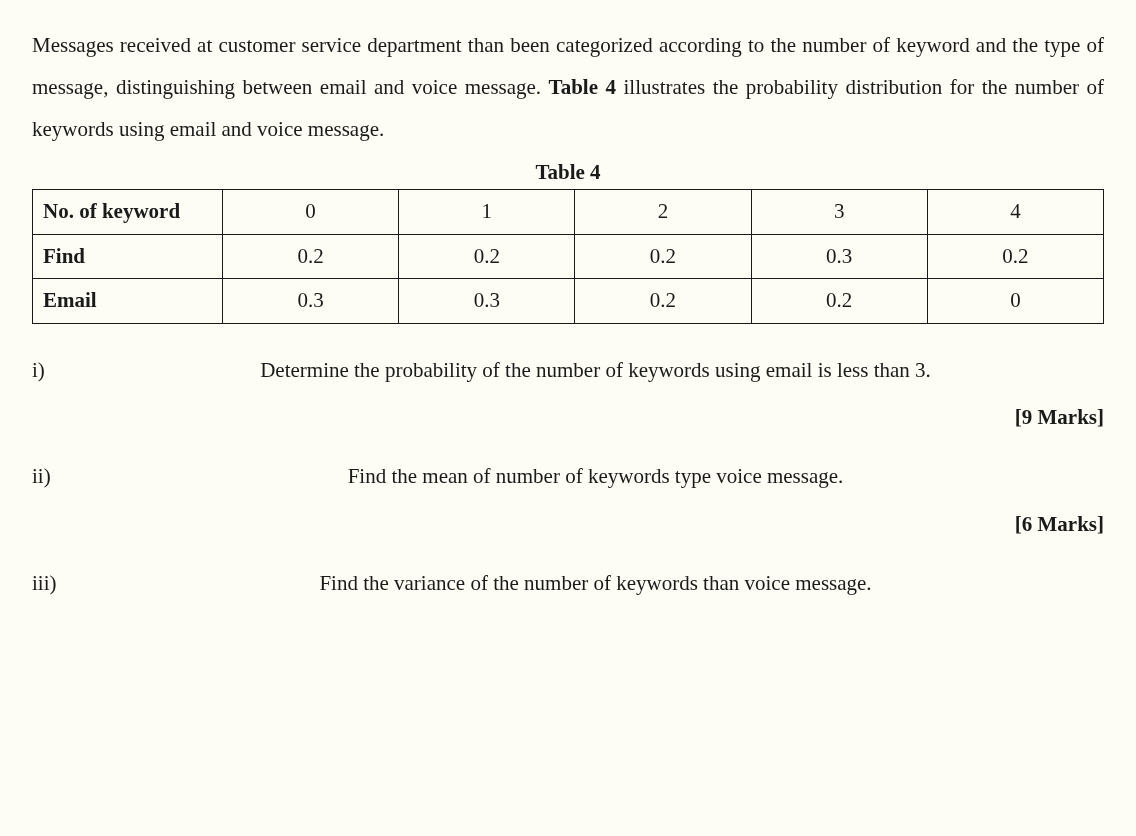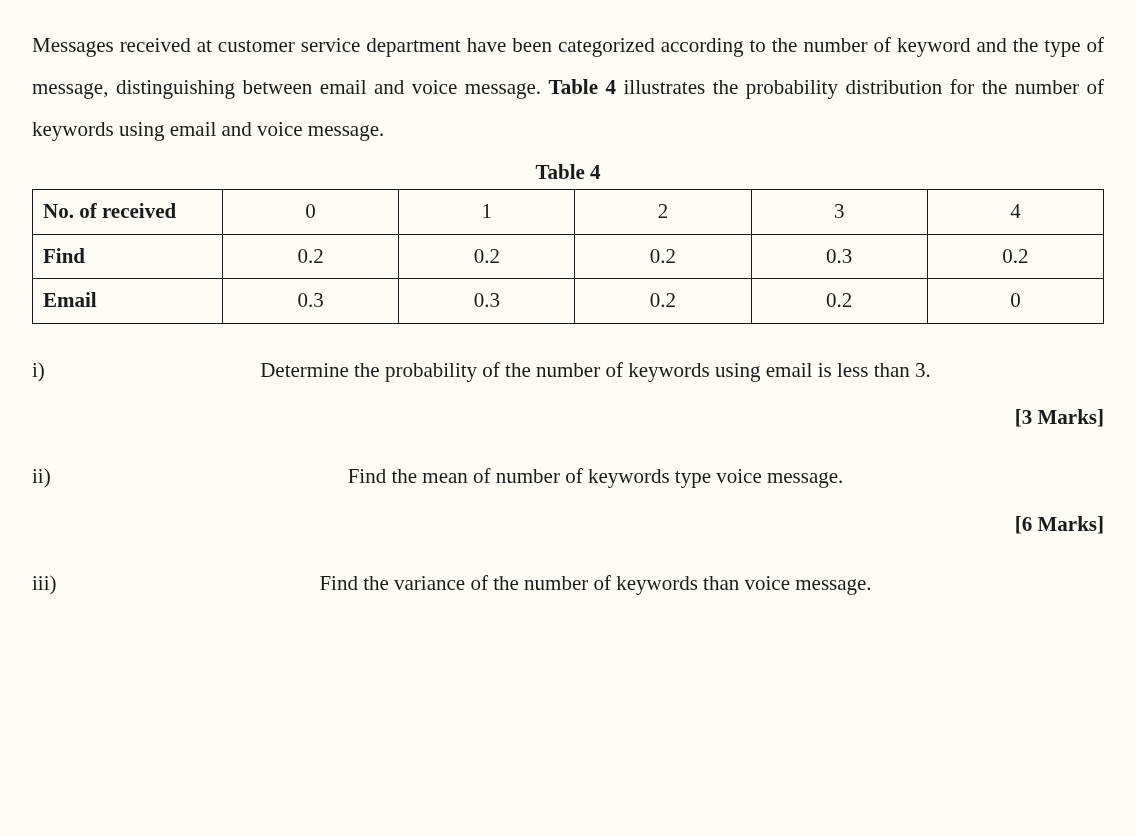--- a/index.html
+++ b/index.html
@@ -67,29 +67,29 @@
       text-align: right;
       font-weight: bold;
       margin-top: 18px;
       margin-bottom: 30px;
     }
   </style>
 </head>
 <body>
 
 <p class="intro">
-  <span>Messages received at customer service department have been categorized according to the number of keyword and the type of message, distinguishing between email and voice message. </span><span class="bold">Table 4</span><span> illustrates the probability distribution for the number of keywords using email and voice message.</span>
+  <span>Messages received at customer service department than been categorized according to the number of keyword and the type of message, distinguishing between email and voice message. </span><span class="bold">Table 4</span><span> illustrates the probability distribution for the number of keywords using email and voice message.</span>
 </p>
 
 <div class="table-caption">Table 4</div>
 
 <table>
   <tbody>
       <tr>
-    <td class="row-header">No. of received</td>
+    <td class="row-header">No. of keyword</td>
     <td class="data">0</td>
     <td class="data">1</td>
     <td class="data">2</td>
     <td class="data">3</td>
     <td class="data">4</td>
   </tr>
   <tr>
     <td class="row-header">Find</td>
     <td class="data">0.2</td>
     <td class="data">0.2</td>
@@ -105,21 +105,21 @@
     <td class="data">0.2</td>
     <td class="data">0</td>
   </tr>
 </tbody>
   </table>
 
 <div class="question-row">
   <div class="q-label">i)</div>
   <div class="q-text">Determine the probability of the number of keywords using email is less than 3.</div>
 </div>
-<div class="marks">[3 Marks]</div>
+<div class="marks">[9 Marks]</div>
 
 <div class="question-row">
   <div class="q-label">ii)</div>
   <div class="q-text">Find the mean of number of keywords type voice message.</div>
 </div>
 <div class="marks">[6 Marks]</div>
 
 <div class="question-row">
   <div class="q-label">iii)</div>
   <div class="q-text">Find the variance of the number of keywords than voice message.</div>

